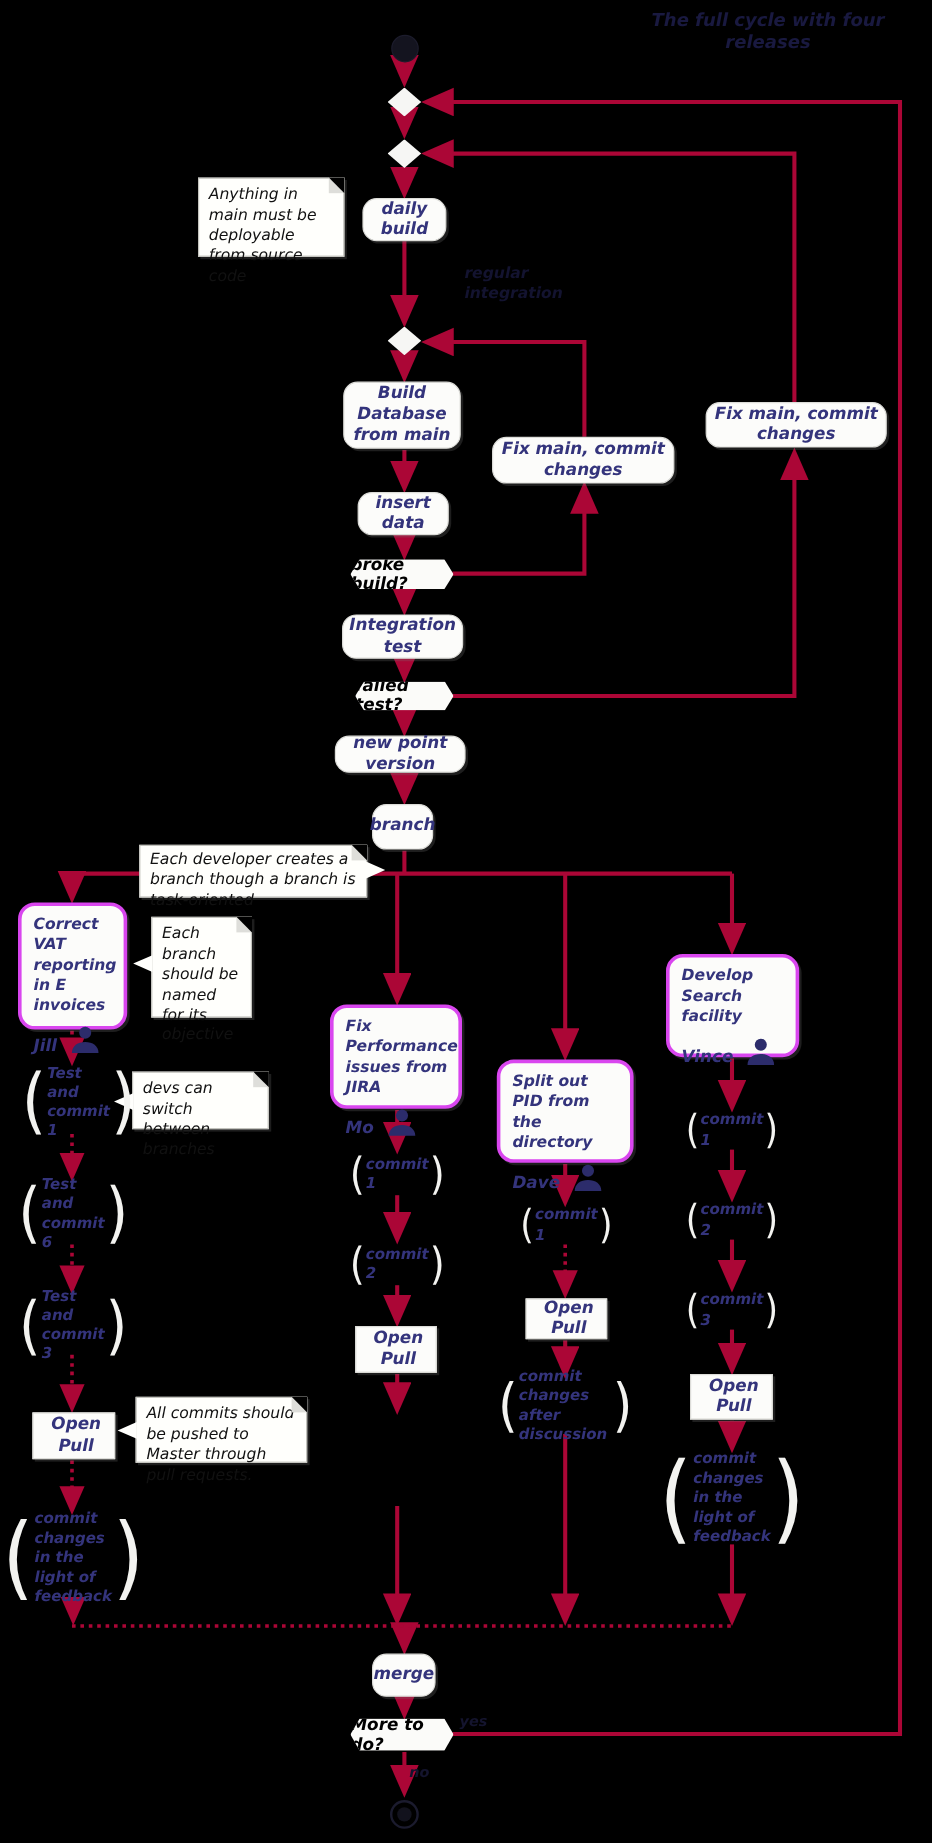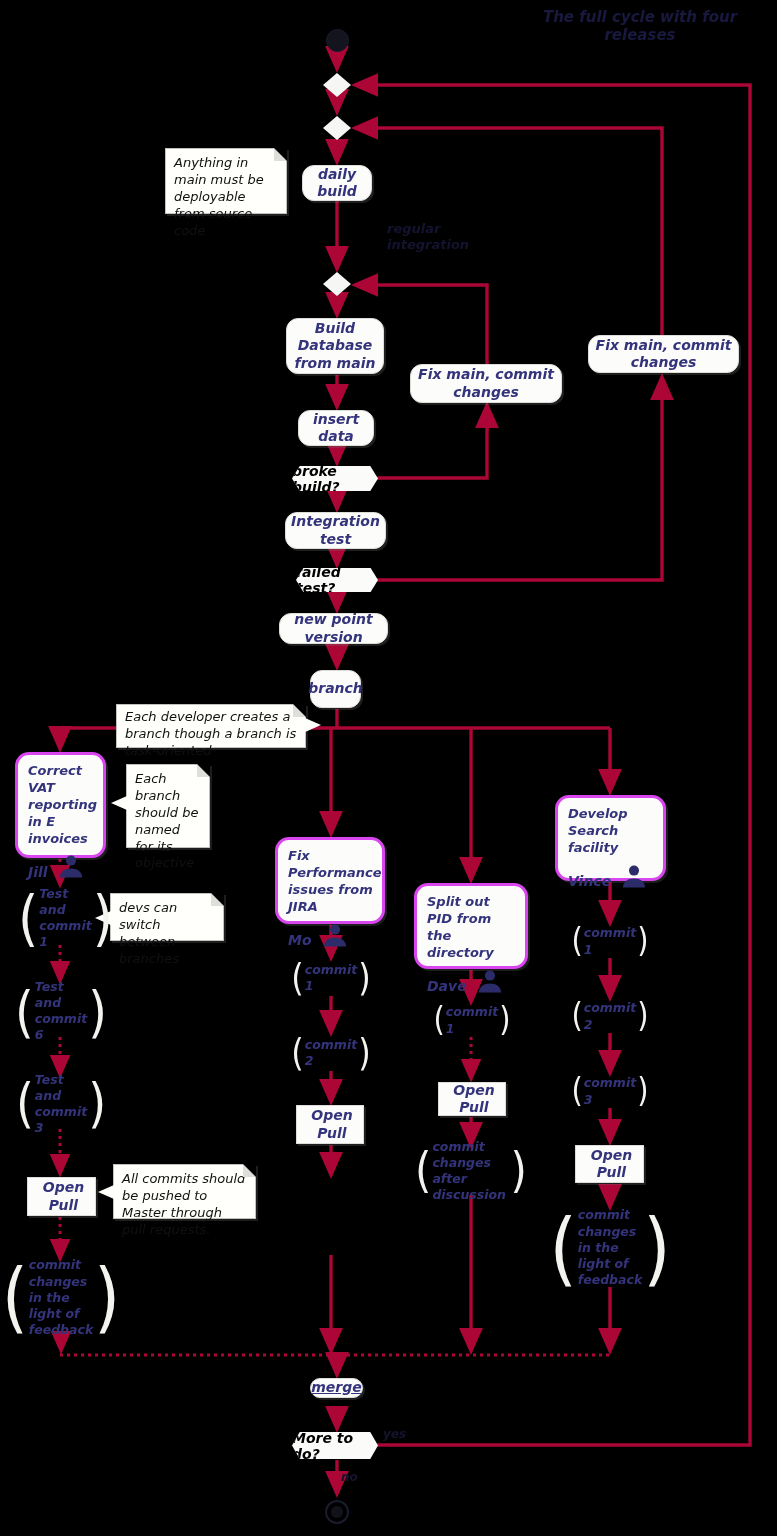--- a/index.html
+++ b/index.html
@@ -229,19 +229,19 @@
     <div class="ptext">commit 2</div>
     </div>
   <div class="paren-box" style="left:577px;top:1076px;width:66px;height:31px;--ph:29px;">
     <div class="ptext">commit 3</div>
     </div>
   <div class="activity rect" style="left:575px;top:1145px;width:69px;height:38px;">Open Pull</div>
   <div class="paren-box" style="left:555px;top:1210px;width:110px;height:76px;--ph:70px;">
     <div class="ptext">commit changes in the light of feedback</div>
     </div>
 
-  <div class="activity" style="left:310px;top:1378px;width:53px;height:20px;text-decoration:underline;">merge</div>
+  <div class="activity" style="left:310px;top:1378px;width:53px;height:36px;">merge</div>
   <div class="hexagon" style="left:292px;top:1432px;width:86px;height:27px;">More to do?</div>
   <div class="end-node">
       <span class="dot"></span>
     </div>
 
 </div>
 
 </body></html>

